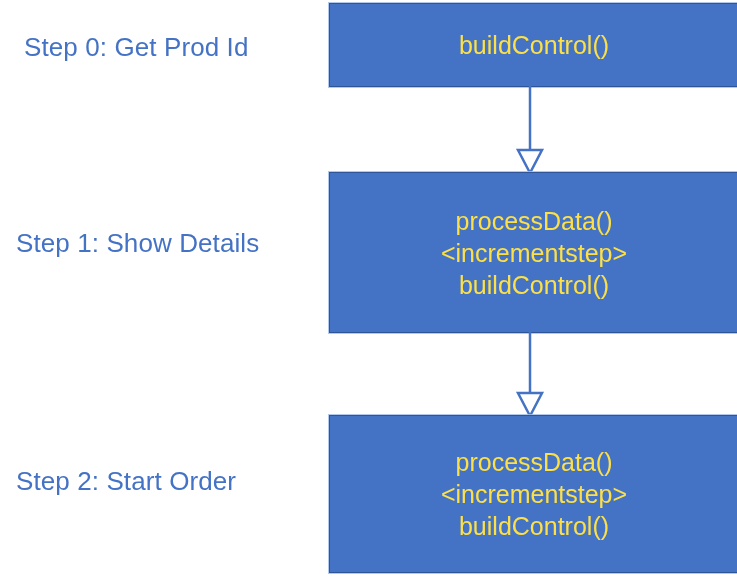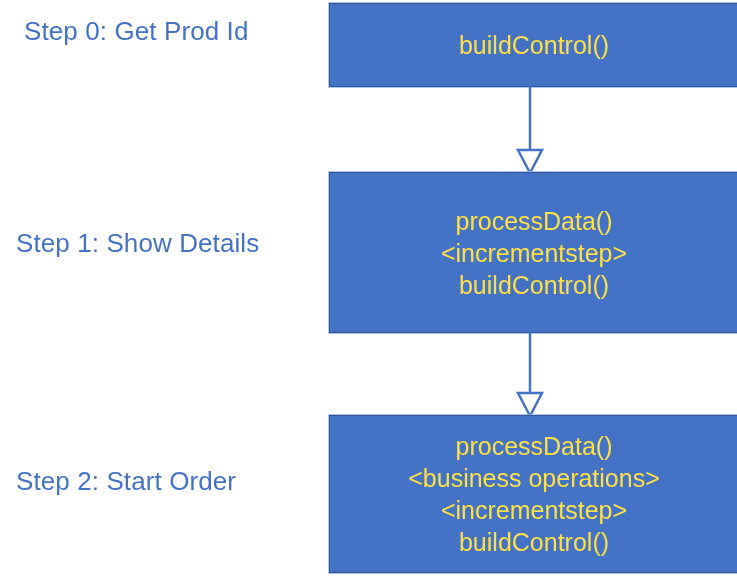--- a/index.html
+++ b/index.html
@@ -27,21 +27,21 @@
     width: 320px;
     color: #4472C4;
     font-size: 26px;
     line-height: 30px;
     letter-spacing: 0.1px;
     text-align: left;
     padding-left: 16px;
     box-sizing: border-box;
     white-space: nowrap;
   }
-  #step-label-0 { top: 16px; padding-left: 24px; }
+  #step-label-0 { top: 32px; padding-left: 24px; }
   #step-label-1 { top: 228px; }
   #step-label-2 { top: 466px; }
 
   
   .proc-box {
     position: absolute;
     left: 329px;
     width: 410px;
     background: #4472C4;
     border: 1px solid #2E5597;
@@ -103,18 +103,17 @@
     <svg viewBox="0 0 48 85" preserveAspectRatio="none">
       <line x1="24" y1="0" x2="24" y2="62" stroke="#4472C4" stroke-width="2.5"></line>
       <polygon points="24,84 12,61 36,61" fill="#ffffff" stroke="#4472C4" stroke-width="2.5" stroke-linejoin="miter"></polygon>
     </svg>
   </div>
 
   <div class="step-label" id="step-label-2">Step 2: Start Order</div>
 
   <div class="proc-box" id="proc-box-2">
     <div class="proc-line">processData()</div>
-    <div class="proc-line">&lt;business operations&gt;</div>
     <div class="proc-line">&lt;incrementstep&gt;</div>
     <div class="proc-line">buildControl()</div>
   </div>
 
 </div>
 
 </body></html>

